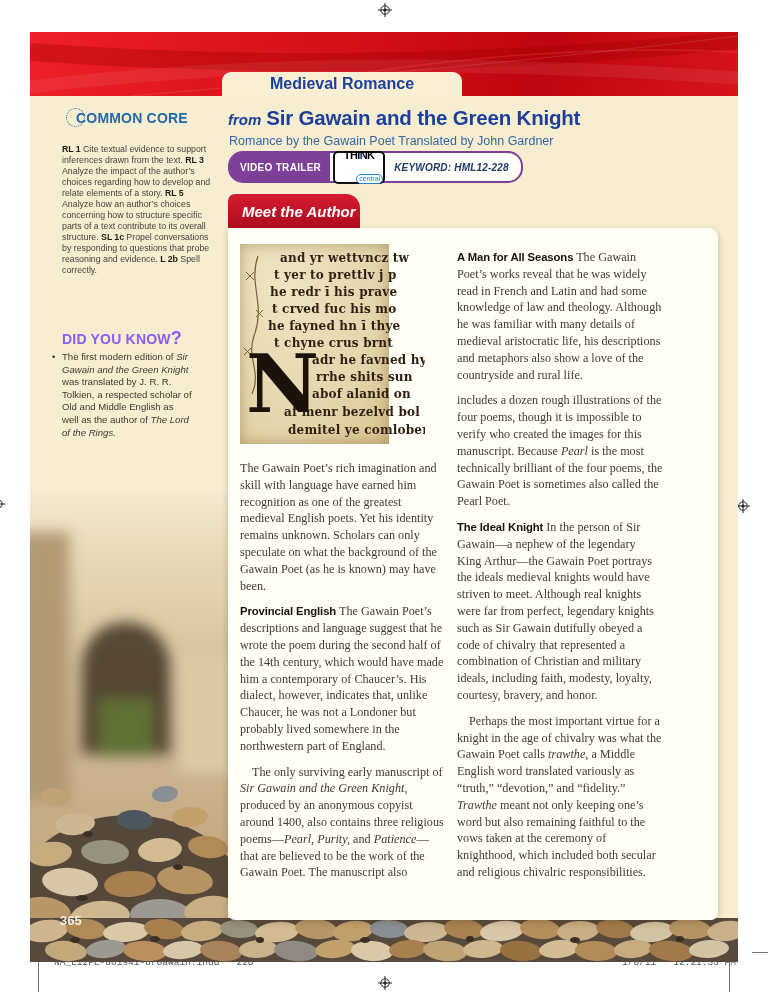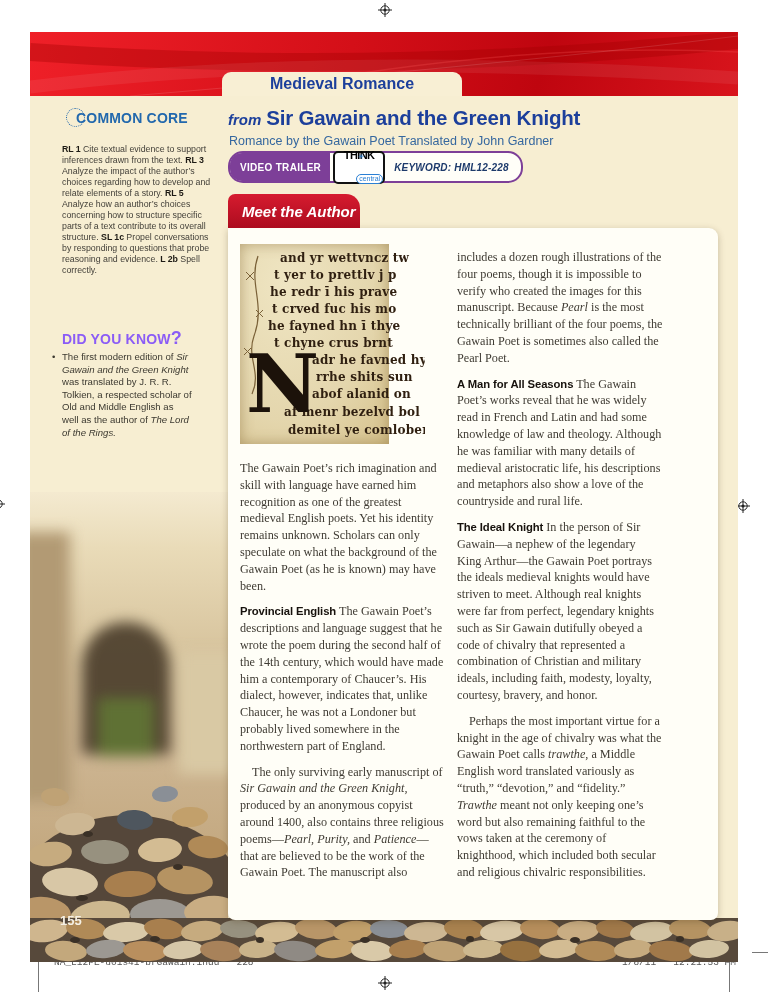--- a/index.html
+++ b/index.html
@@ -258,21 +258,21 @@
       </svg>
     </div>
 
     <div class="col col-left">
       <p><span>The Gawain Poet’s rich imagination and skill with language have earned him recognition as one of the greatest medieval English poets. Yet his identity remains unknown. Scholars can only speculate on what the background of the Gawain Poet (as he is known) may have been.</span></p>
       <p><span class="seg-b">Provincial English</span><span>  The Gawain Poet’s descriptions and language suggest that he wrote the poem during the second half of the 14th century, which would have made him a contemporary of Chaucer’s. His dialect, however, indicates that, unlike Chaucer, he was not a Londoner but probably lived somewhere in the northwestern part of England.</span></p>
       <p class="indent"><span>The only surviving early manuscript of </span><span class="seg-i">Sir Gawain and the Green Knight,</span><span> produced by an anonymous copyist around 1400, also contains three religious poems—</span><span class="seg-i">Pearl, Purity,</span><span> and </span><span class="seg-i">Patience</span><span>—that are believed to be the work of the Gawain Poet. The manuscript also</span></p>
     </div>
 
     <div class="col col-right">
+      <p><span class="seg-b">A Man for All Seasons</span><span>  The Gawain Poet’s works reveal that he was widely read in French and Latin and had some knowledge of law and theology. Although he was familiar with many details of medieval aristocratic life, his descriptions and metaphors also show a love of the countryside and rural life.</span></p>
       <p><span>includes a dozen rough illustrations of the four poems, though it is impossible to verify who created the images for this manuscript. Because </span><span class="seg-i">Pearl</span><span> is the most technically brilliant of the four poems, the Gawain Poet is sometimes also called the Pearl Poet.</span></p>
-      <p><span class="seg-b">A Man for All Seasons</span><span>  The Gawain Poet’s works reveal that he was widely read in French and Latin and had some knowledge of law and theology. Although he was familiar with many details of medieval aristocratic life, his descriptions and metaphors also show a love of the countryside and rural life.</span></p>
       <p><span class="seg-b">The Ideal Knight</span><span>  In the person of Sir Gawain—a nephew of the legendary King Arthur—the Gawain Poet portrays the ideals medieval knights would have striven to meet. Although real knights were far from perfect, legendary knights such as Sir Gawain dutifully obeyed a code of chivalry that represented a combination of Christian and military ideals, including faith, modesty, loyalty, courtesy, bravery, and honor.</span></p>
       <p class="indent"><span>Perhaps the most important virtue for a knight in the age of chivalry was what the Gawain Poet calls </span><span class="seg-i">trawthe</span><span>, a Middle English word translated variously as “truth,” “devotion,” and “fidelity.” </span><span class="seg-i">Trawthe</span><span> meant not only keeping one’s word but also remaining faithful to the vows taken at the ceremony of knighthood, which included both secular and religious chivalric responsibilities.</span></p>
     </div>
   </div>
 
-  <div class="page-num">155</div>
+  <div class="page-num">365</div>
 </div>
 
 </body></html>

